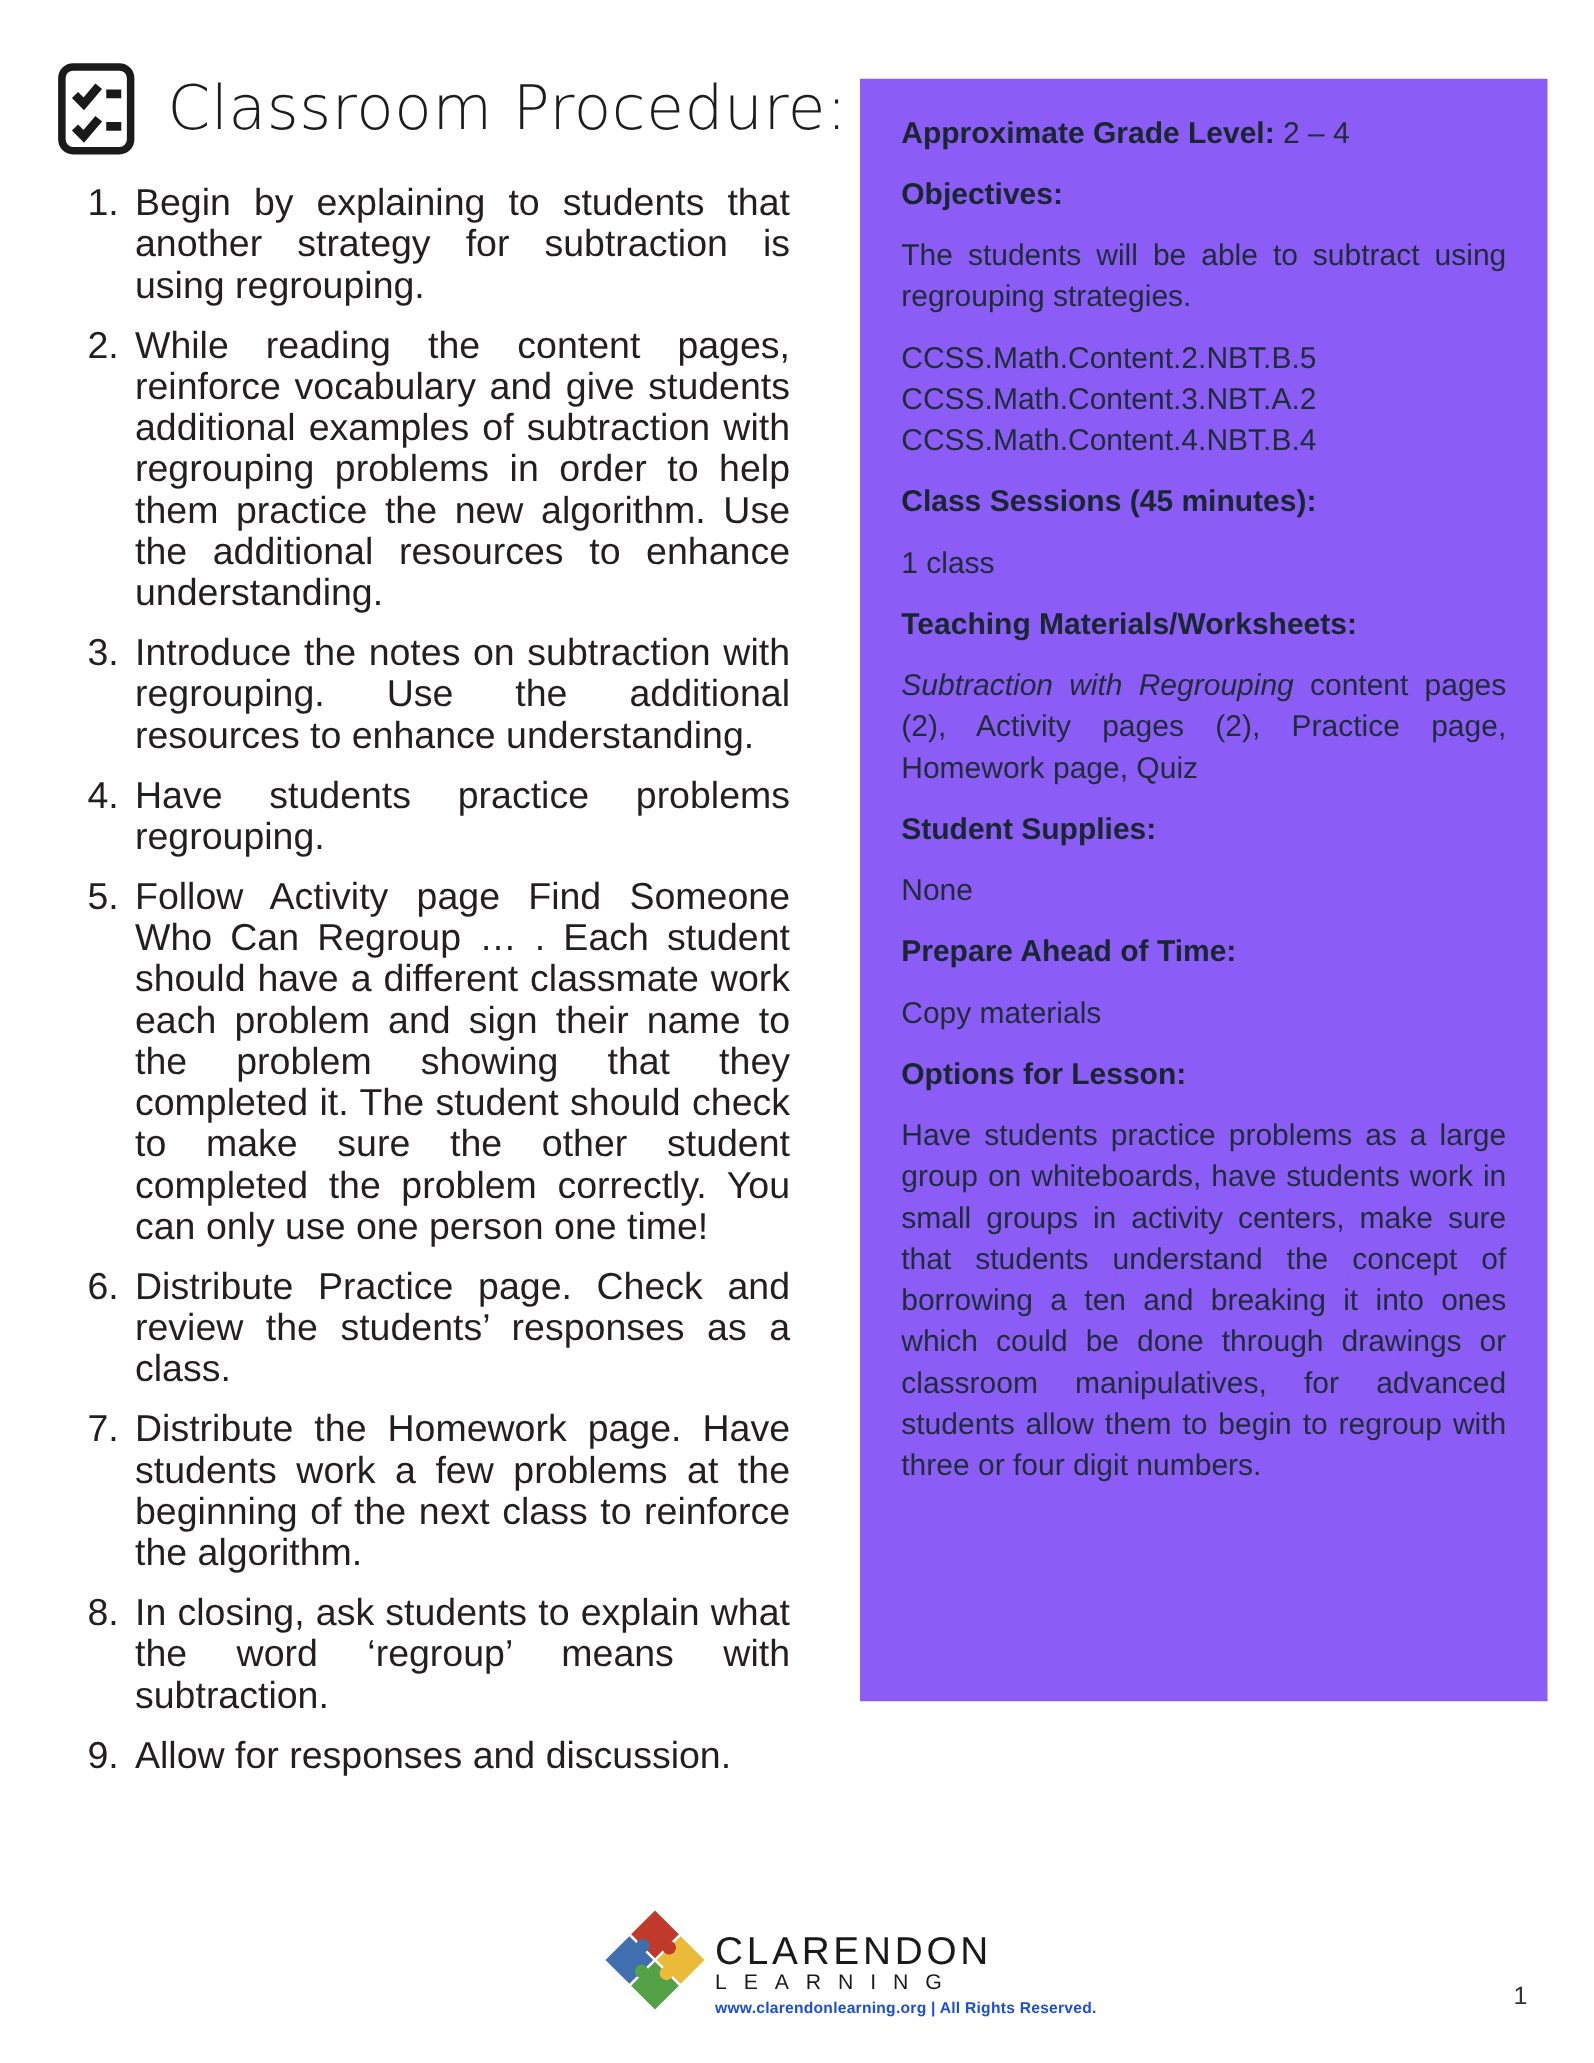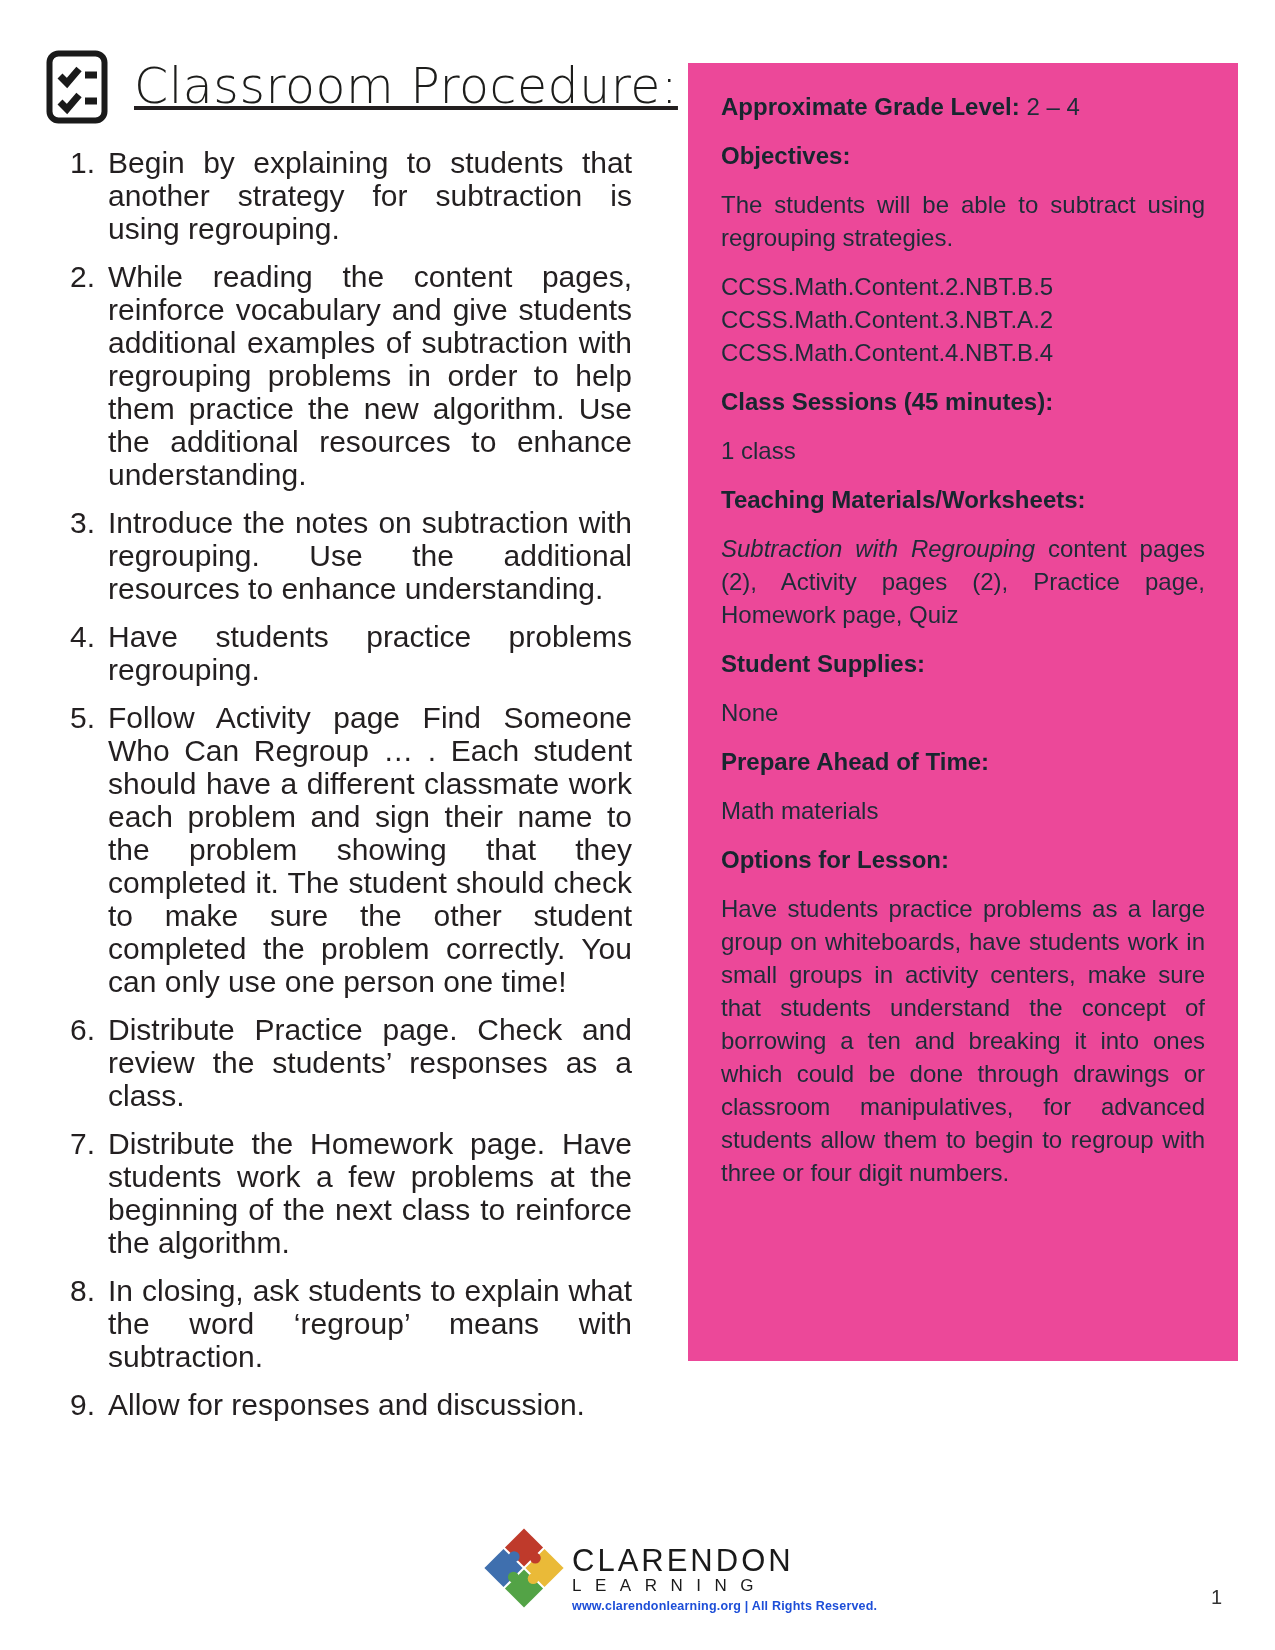--- a/index.html
+++ b/index.html
@@ -4,21 +4,21 @@
 <style>
   * { margin: 0; padding: 0; box-sizing: border-box; }
   html, body { background: #ffffff; }
   body {
     width: 1275px; height: 1650px;
     position: relative;
     font-family: "Liberation Sans", sans-serif;
     color: #231f20;
   }
   
-  .header { position: absolute; left: 46px; top: 50px; display: flex; align-items: flex-start; text-decoration: underline; }
+  .header { position: absolute; left: 46px; top: 50px; display: flex; align-items: flex-start; }
   .checklist-icon { width: 62px; height: 74px; margin-right: 26px; flex: 0 0 auto; }
   .page-title {
     font-family: "DejaVu Sans", "Liberation Sans", sans-serif;
     font-weight: 200;
     font-size: 49px;
     letter-spacing: 0.5px;
     color: #1d1d1b;
     line-height: 74px;
     white-space: nowrap;
   }
@@ -97,21 +97,21 @@
   <li>While reading the content pages, reinforce vocabulary and give students additional examples of subtraction with regrouping problems in order to help them practice the new algorithm.  Use the additional resources to enhance understanding.</li>
   <li>Introduce the notes on subtraction with regrouping.  Use the additional resources to enhance understanding.</li>
   <li>Have students practice problems regrouping.</li>
   <li>Follow Activity page Find Someone Who Can Regroup … .  Each student should have a different classmate work each problem and sign their name to the problem showing that they completed it.  The student should check to make sure the other student completed the problem correctly.  You can only use one person one time!</li>
   <li>Distribute Practice page.  Check and review the students’ responses as a class.</li>
   <li>Distribute the Homework page.  Have students work a few problems at the beginning of the next class to reinforce the algorithm.</li>
   <li>In closing, ask students to explain what the word ‘regroup’ means with subtraction.</li>
   <li>Allow for responses and discussion.</li>
 </ol>
 
-<div class="info-panel" style="background: #ec4899;">
+<div class="info-panel" style="background: #8b5cf6;">
   <div class="block">
     <span class="inline-label">Approximate Grade Level:</span>
     <span>2 – 4</span>
   </div>
 
   <div class="block heading">Objectives:</div>
   <div class="block para">The students will be able to subtract using regrouping strategies.</div>
 
   <div class="block">
     <span class="ccss-line">CCSS.Math.Content.2.NBT.B.5</span>
@@ -122,21 +122,21 @@
   <div class="block heading">Class Sessions (45 minutes):</div>
   <div class="block">1 class</div>
 
   <div class="block heading">Teaching Materials/Worksheets:</div>
   <div class="block para"><span class="italic">Subtraction with Regrouping</span><span> content pages (2), Activity pages (2), Practice page, Homework page, Quiz</span></div>
 
   <div class="block heading">Student Supplies:</div>
   <div class="block">None</div>
 
   <div class="block heading">Prepare Ahead of Time:</div>
-  <div class="block">Math materials</div>
+  <div class="block">Copy materials</div>
 
   <div class="block heading">Options for Lesson:</div>
   <div class="block para">Have students practice problems as a large group on whiteboards, have students work in small groups in activity centers, make sure that students understand the concept of borrowing a ten and breaking it into ones which could be done through drawings or classroom manipulatives, for advanced students allow them to begin to regroup with three or four digit numbers.</div>
 </div>
 
 <div class="footer">
   <div class="footer-inner">
     <svg class="puzzle-logo" viewBox="0 0 88 88" xmlns="http://www.w3.org/2000/svg">
       <g transform="rotate(45 44 44)">
         <rect x="16" y="16" width="27" height="27" fill="#bf3a2b"></rect>

